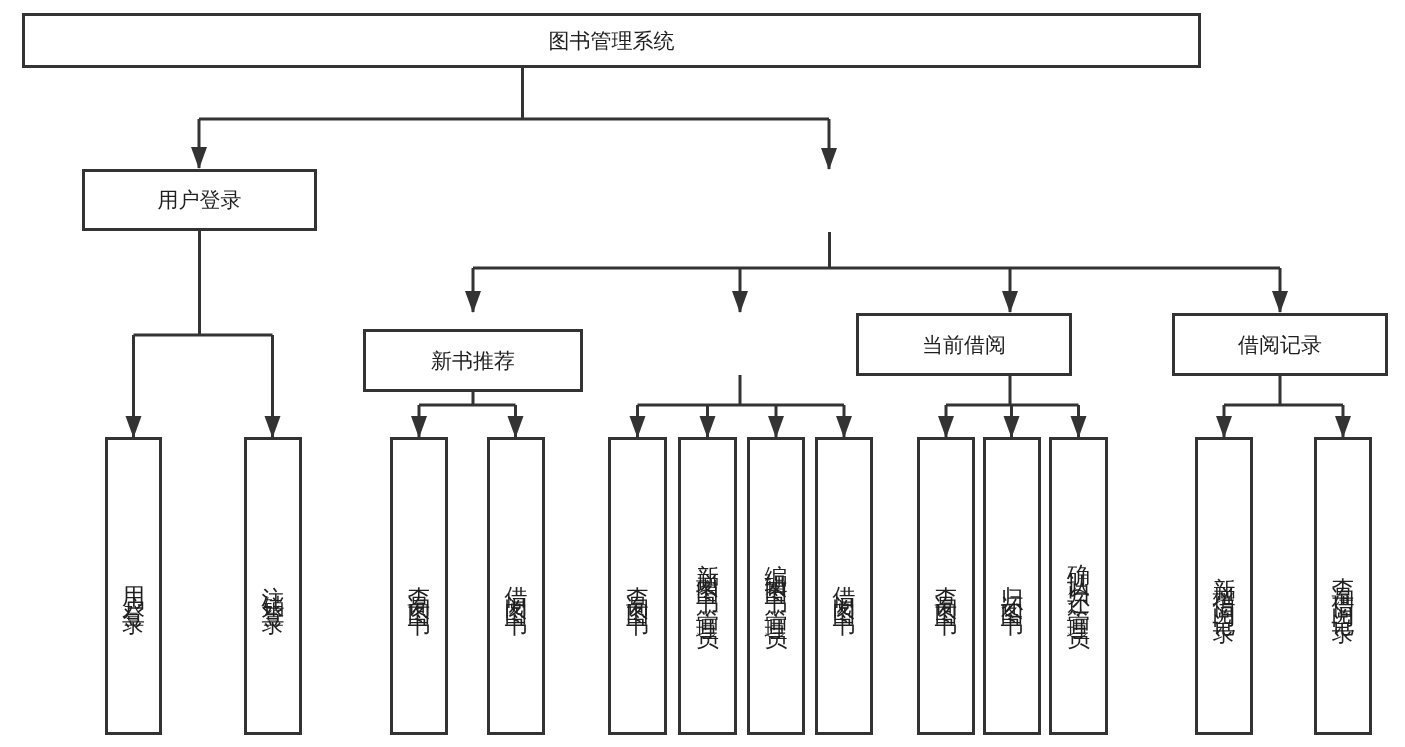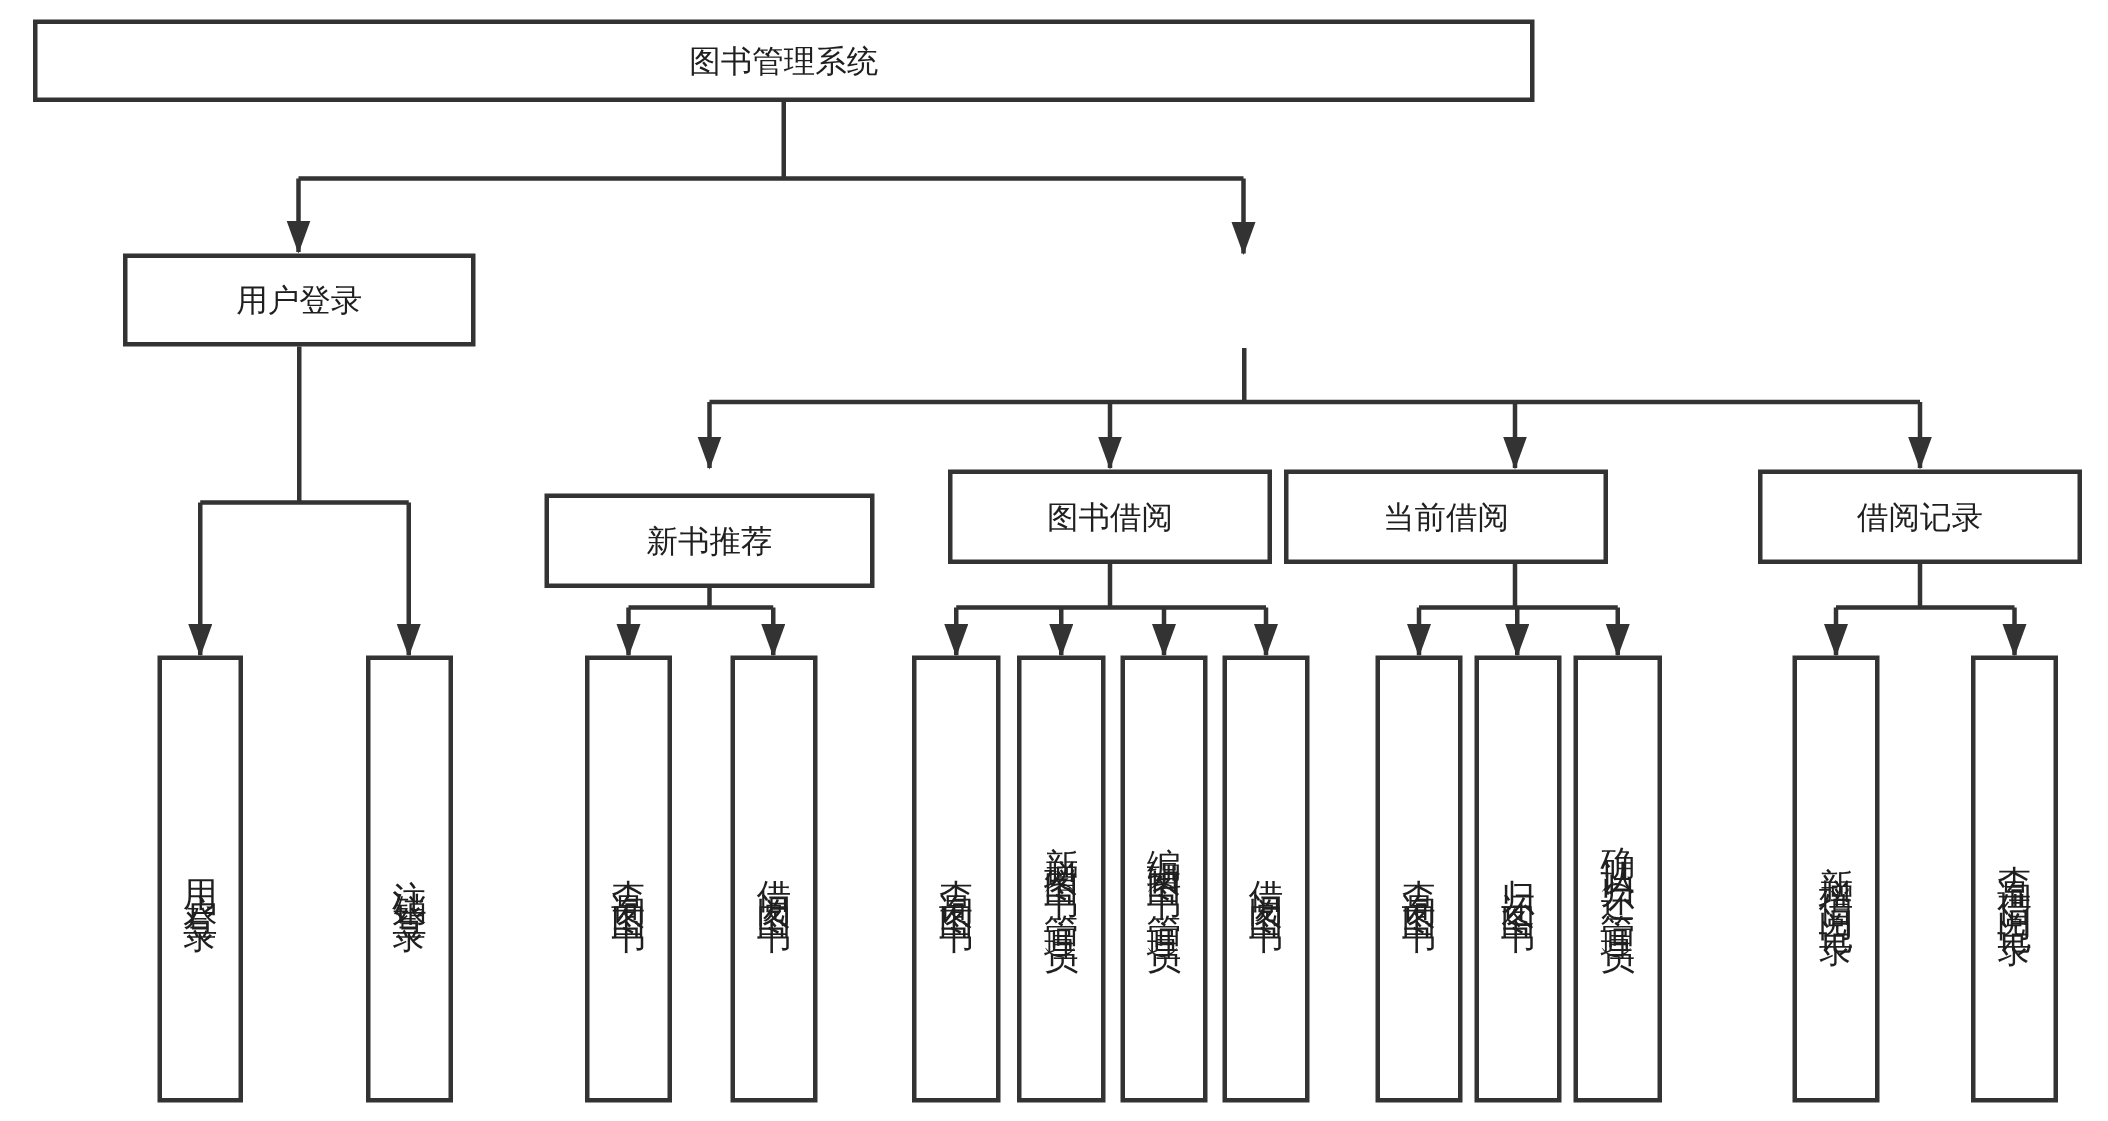--- a/index.html
+++ b/index.html
@@ -31,21 +31,21 @@
     white-space: nowrap;
   }
   .vnode {
     writing-mode: vertical-rl;
     text-orientation: mixed;
     letter-spacing: 9px;
     font-size: 23px;
     line-height: 1;
     white-space: normal;
   }
-  .root    { left: 22px;   top: 13px;  width: 1001px; height: 55px; }
+  .root    { left: 22px;   top: 13px;  width: 1179px; height: 55px; }
   .n-login { left: 82px;   top: 169px; width: 235px;  height: 62px; }
   .n-manage{ left: 712px;  top: 170px; width: 235px;  height: 63px; }
 
   .n-l3a { left: 363px;  top: 313px; width: 220px; height: 63px; margin-top: 16px; }
   .n-l3b { left: 632px;  top: 313px; width: 216px; height: 63px; }
   .n-l3c { left: 856px;  top: 313px; width: 216px; height: 63px; }
   .n-l3d { left: 1172px; top: 313px; width: 216px; height: 63px; }
 
   .leaf { top: 437px; height: 298px; width: 58px; }
   .lf-a1 { left: 105px; width: 57px; }
@@ -121,21 +121,20 @@
       <line x1="1224" y1="405" x2="1224" y2="437"></line>
       <line x1="1343" y1="405" x2="1343" y2="437"></line>
     </g>
   </svg>
 
   <div class="node root">图书管理系统</div>
 
   <div class="node n-login">用户登录</div>
 
   <div class="node n-l3a">新书推荐</div>
-  <div class="node n-l3b">图书借阅</div>
   <div class="node n-l3c">当前借阅</div>
   <div class="node n-l3d">借阅记录</div>
 
   <div class="node vnode leaf lf-a1">用户登录</div>
   <div class="node vnode leaf lf-a2">注销登录</div>
 
   <div class="node vnode leaf lf-b1">查询图书</div>
   <div class="node vnode leaf lf-b2">借阅图书</div>
 
   <div class="node vnode leaf lf-c1">查询图书</div>

